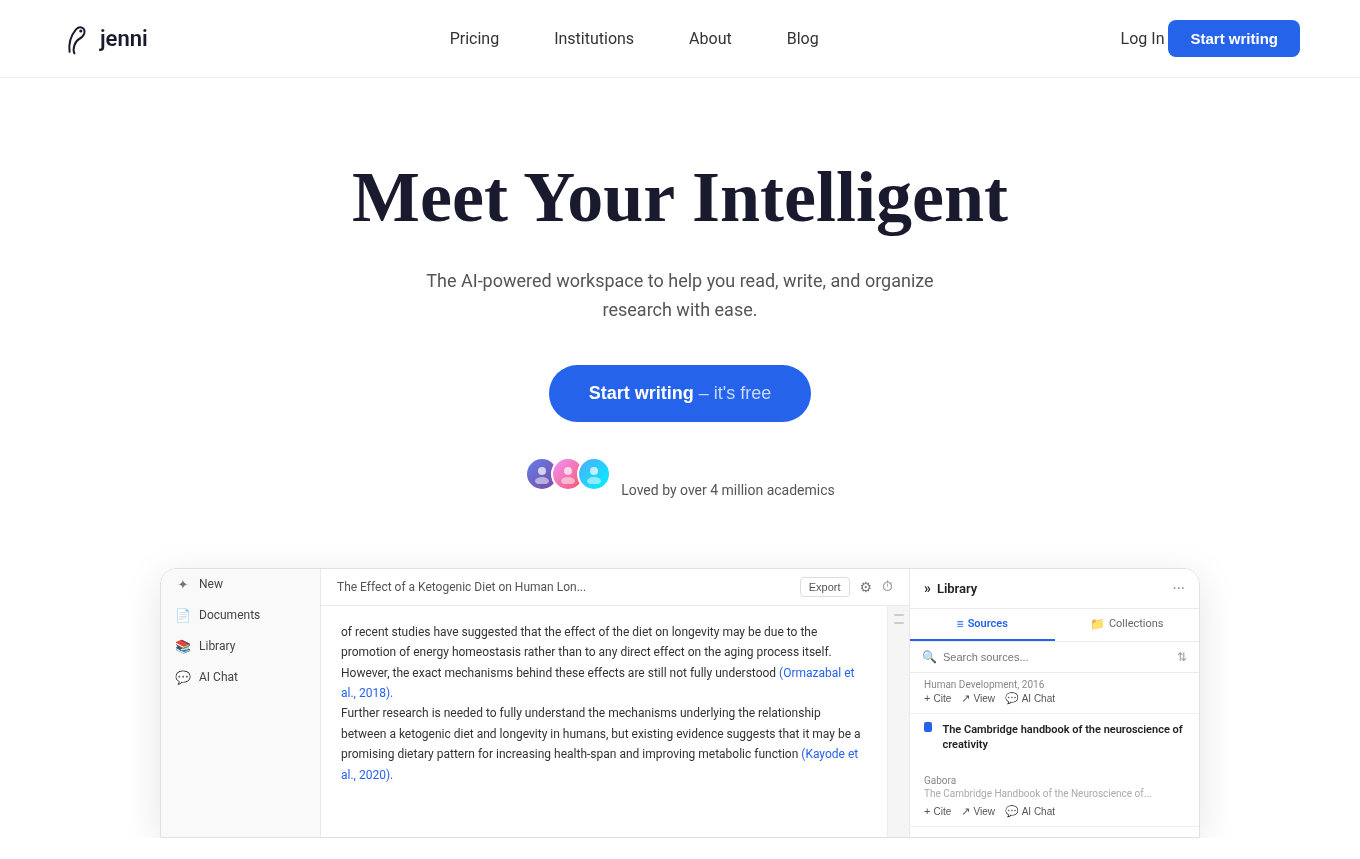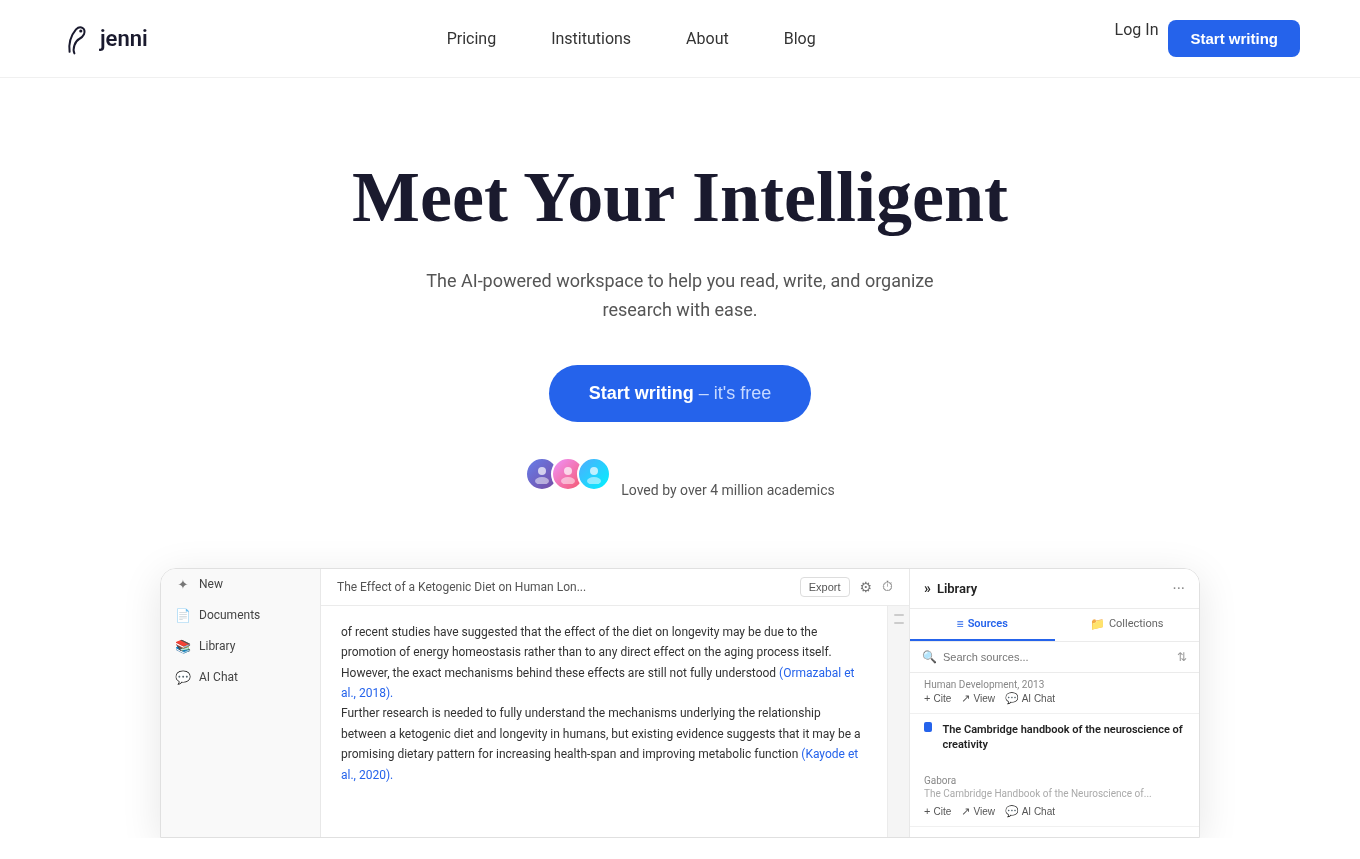--- a/index.html
+++ b/index.html
@@ -9,21 +9,21 @@
     nav {
       display: flex; align-items: center; justify-content: space-between;
       padding: 0 60px; height: 78px; border-bottom: 1px solid #f0f0f0;
       position: sticky; top: 0; background: #fff; z-index: 100;
     }
     .nav-logo { display: flex; align-items: center; gap: 8px; text-decoration: none; color: #1a1a2e; }
     .nav-logo-icon { width: 32px; height: 32px; }
     .nav-logo-text { font-size: 22px; font-weight: 600; color: #1a1a2e; }
     .nav-links { display: flex; gap: 55px; list-style: none; }
     .nav-links a { text-decoration: none; color: #333; font-size: 16px; font-weight: 400; }
-    .nav-right { display: flex; gap: 10px; }
+    .nav-right { display: flex; align-items: center; gap: 4px; }
     .nav-login { font-size: 16px; color: #333; text-decoration: none; font-weight: 400; }
     .nav-cta {
       background: #2563eb; color: #fff; border: none; padding: 10px 22px;
       border-radius: 8px; font-size: 15px; font-weight: 600; cursor: pointer;
     }
 
     
     .hero {
       text-align: center; padding: 80px 20px 50px;
     }
@@ -287,21 +287,21 @@
 
       <div class="right-panel-search">
         <span class="rp-search-icon">🔍</span>
         <input class="rp-search-input" type="text" placeholder="Search sources..." style="">
         <span class="rp-sort-icon">⇅</span>
       </div>
 
       <div class="right-panel-content">
 
         <div class="source-item" style="border-bottom:1px solid #f0f0f0;padding:6px 14px 8px;">
-          <div style="font-size:10px;color:#888;margin-bottom:2px;">Human Development, 2013</div>
+          <div style="font-size:10px;color:#888;margin-bottom:2px;">Human Development, 2016</div>
           <div class="source-item-actions">
             <button class="source-action-btn">
               <span class="source-action-icon">+</span>
               <span>Cite</span>
             </button>
             <button class="source-action-btn">
               <span class="source-action-icon">↗</span>
               <span>View</span>
             </button>
             <button class="source-action-btn">

